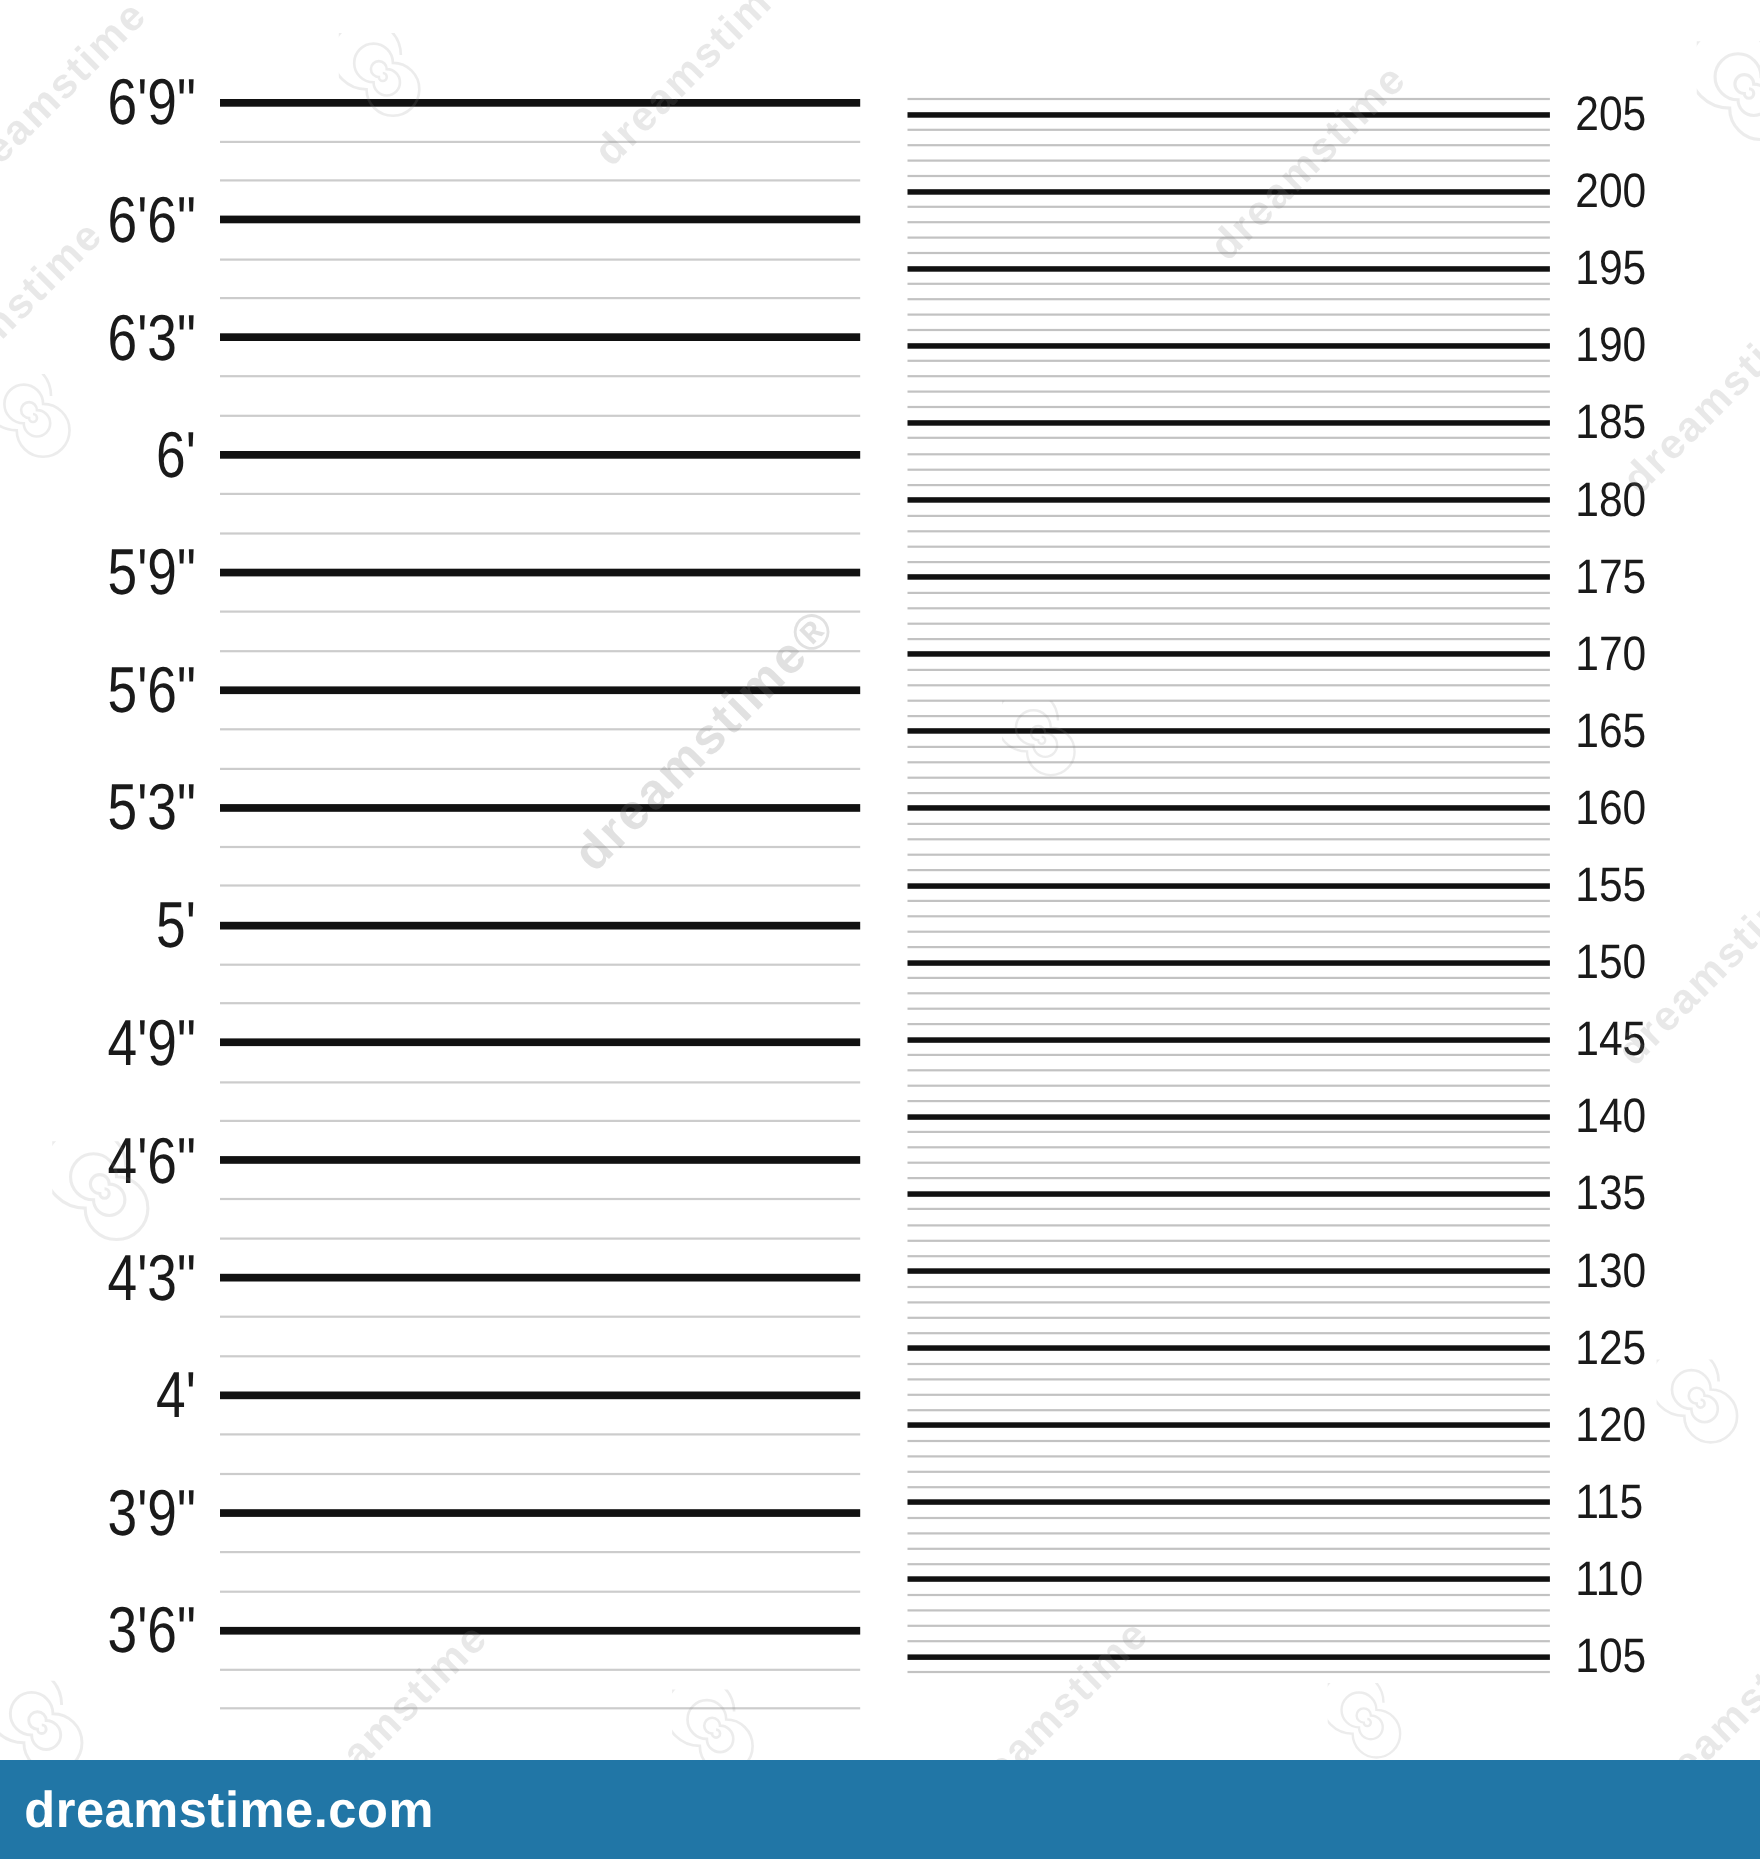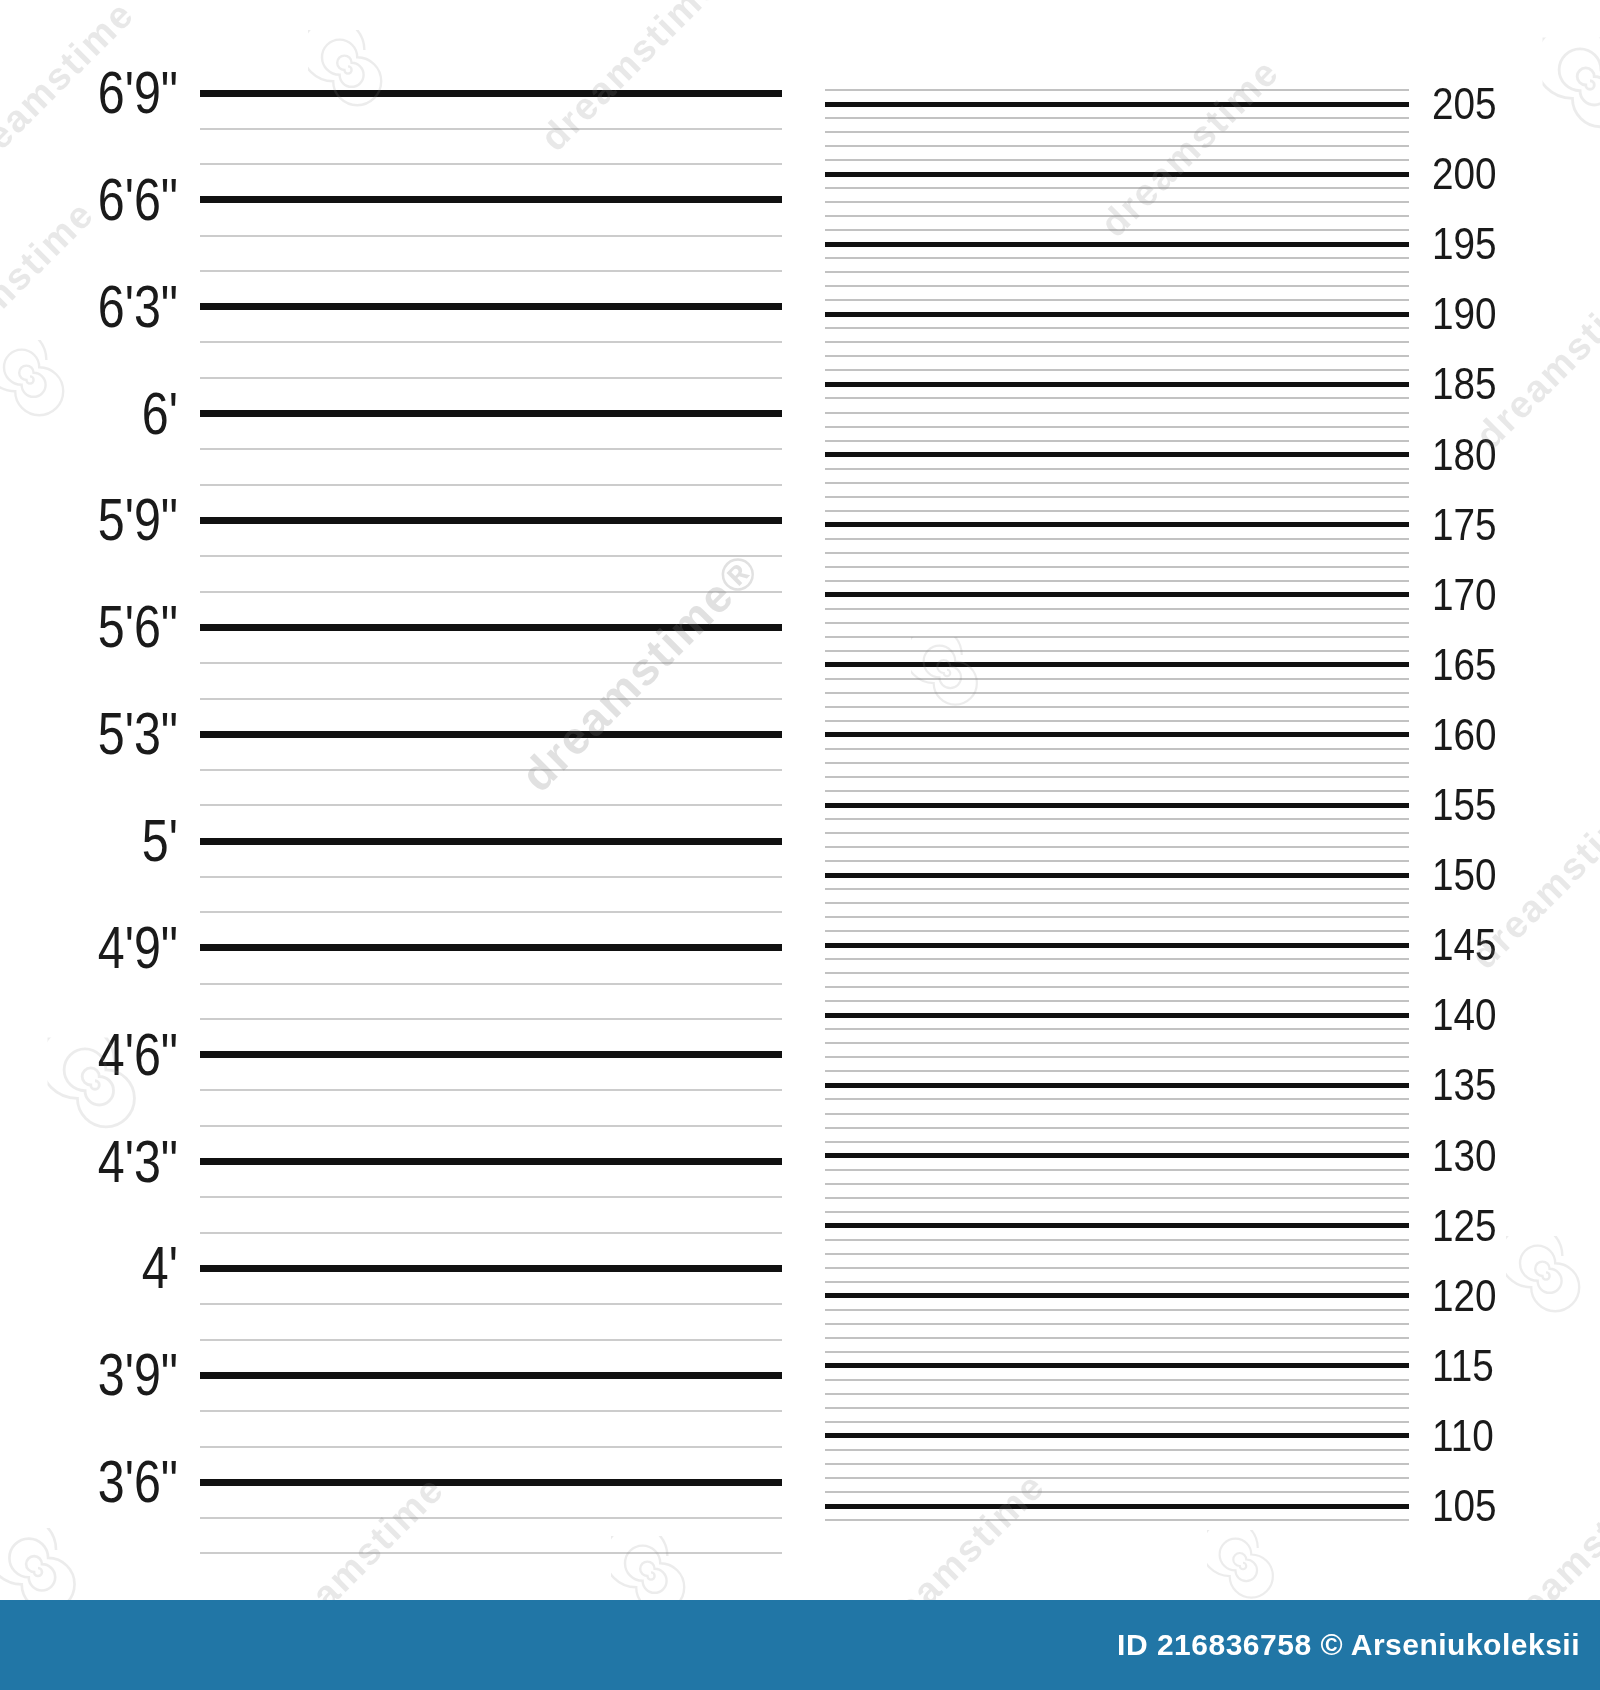--- a/index.html
+++ b/index.html
@@ -286,15 +286,15 @@
       <div class="tick minor-metric" style="left: 825px; width: 584px; top: 1448.9px; height: 2px;"></div>
       <div class="tick minor-metric" style="left: 825px; width: 584px; top: 1463px; height: 2px;"></div>
       <div class="tick minor-metric" style="left: 825px; width: 584px; top: 1477px; height: 2px;"></div>
       <div class="tick minor-metric" style="left: 825px; width: 584px; top: 1491px; height: 2px;"></div>
       <div class="tick major" style="left: 825px; width: 584px; top: 1503.5px; height: 5px;"></div>
       <div class="height-label metric" style="top: 1479.02px;">105</div>
       <div class="tick minor-metric" style="left: 825px; width: 584px; top: 1519px; height: 2px;"></div>
     </div>
 
   <div class="footer" id="footer-bar" style="background: rgb(33, 118, 166);">
-    <div class="footer-credit">ID 216836758 © Arseniukoleksii</div>
+    <div class="footer-logo">dreamstime.com</div>
   </div>
 </div>
 
 </body></html>

